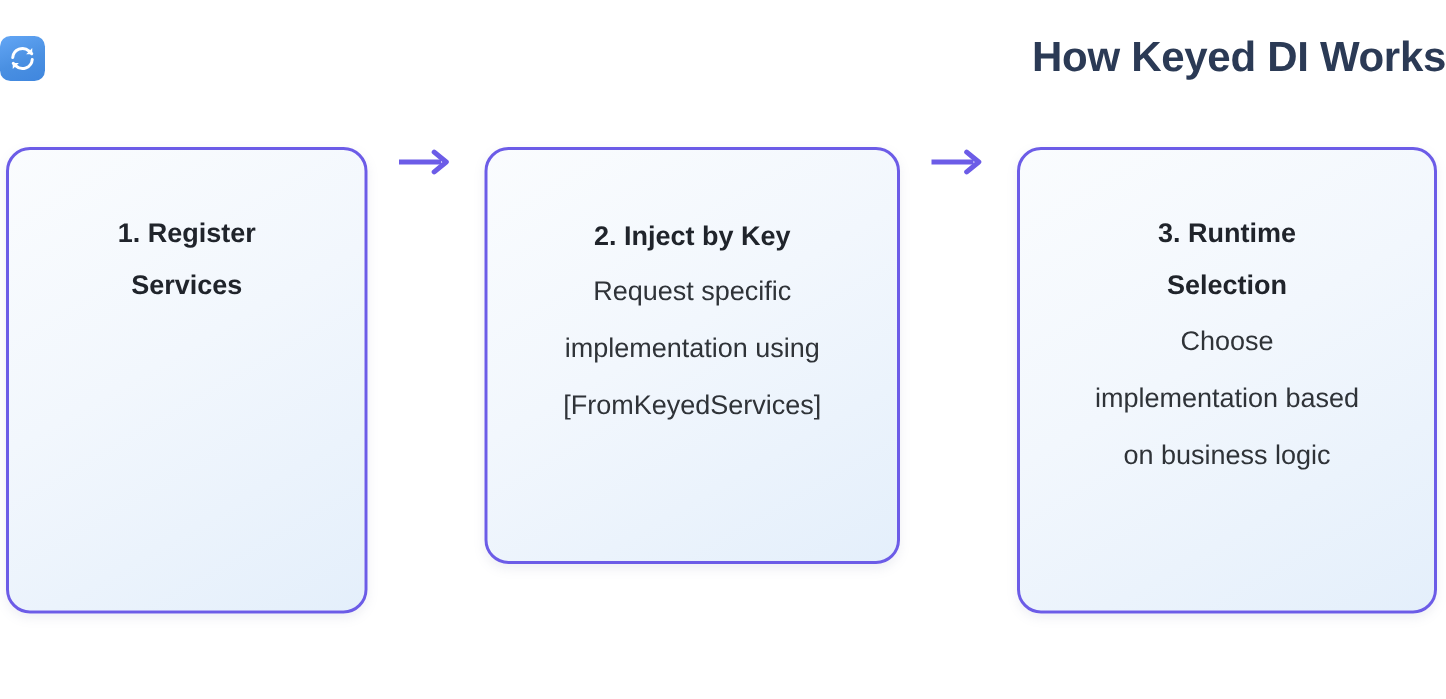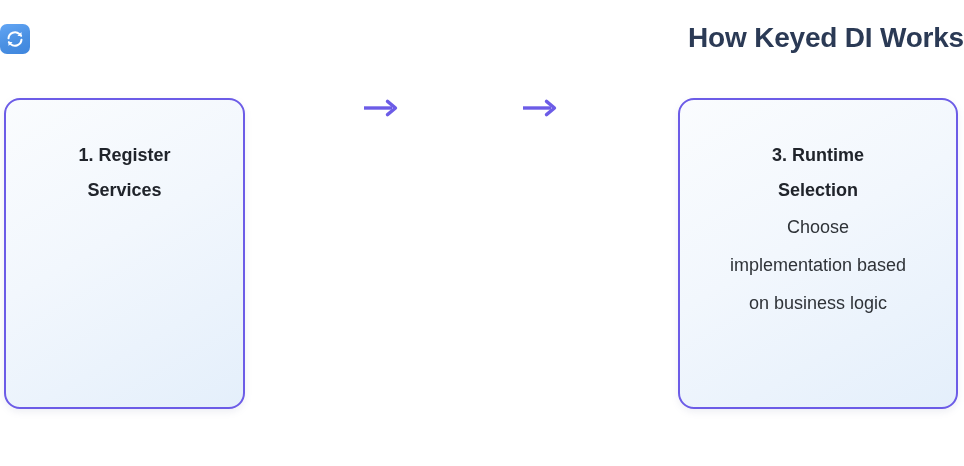--- a/index.html
+++ b/index.html
@@ -138,20 +138,24 @@
       <p class="card-title">1. Register Services</p>
     </div>
 
     <div class="arrow">
       <svg width="40" height="20" viewBox="0 0 40 20" aria-hidden="true">
         <path d="M2 10 H30" stroke="#6c5ce7" stroke-width="3.4" stroke-linecap="butt" fill="none"></path>
         <path d="M25.5 3.4 L33.5 10 L25.5 16.6" stroke="#6c5ce7" stroke-width="3.4" fill="none" stroke-linecap="round" stroke-linejoin="round"></path>
       </svg>
     </div>
 
+    <div class="card card-2">
+      <p class="card-title">2. Inject by Key</p>
+      <p class="card-body">Request specific implementation using [FromKeyedServices]</p>
+    </div>
 
     <div class="arrow">
       <svg width="40" height="20" viewBox="0 0 40 20" aria-hidden="true">
         <path d="M2 10 H30" stroke="#6c5ce7" stroke-width="3.4" stroke-linecap="butt" fill="none"></path>
         <path d="M25.5 3.4 L33.5 10 L25.5 16.6" stroke="#6c5ce7" stroke-width="3.4" fill="none" stroke-linecap="round" stroke-linejoin="round"></path>
       </svg>
     </div>
 
     <div class="card card-3">
       <p class="card-title">3. Runtime Selection</p>

